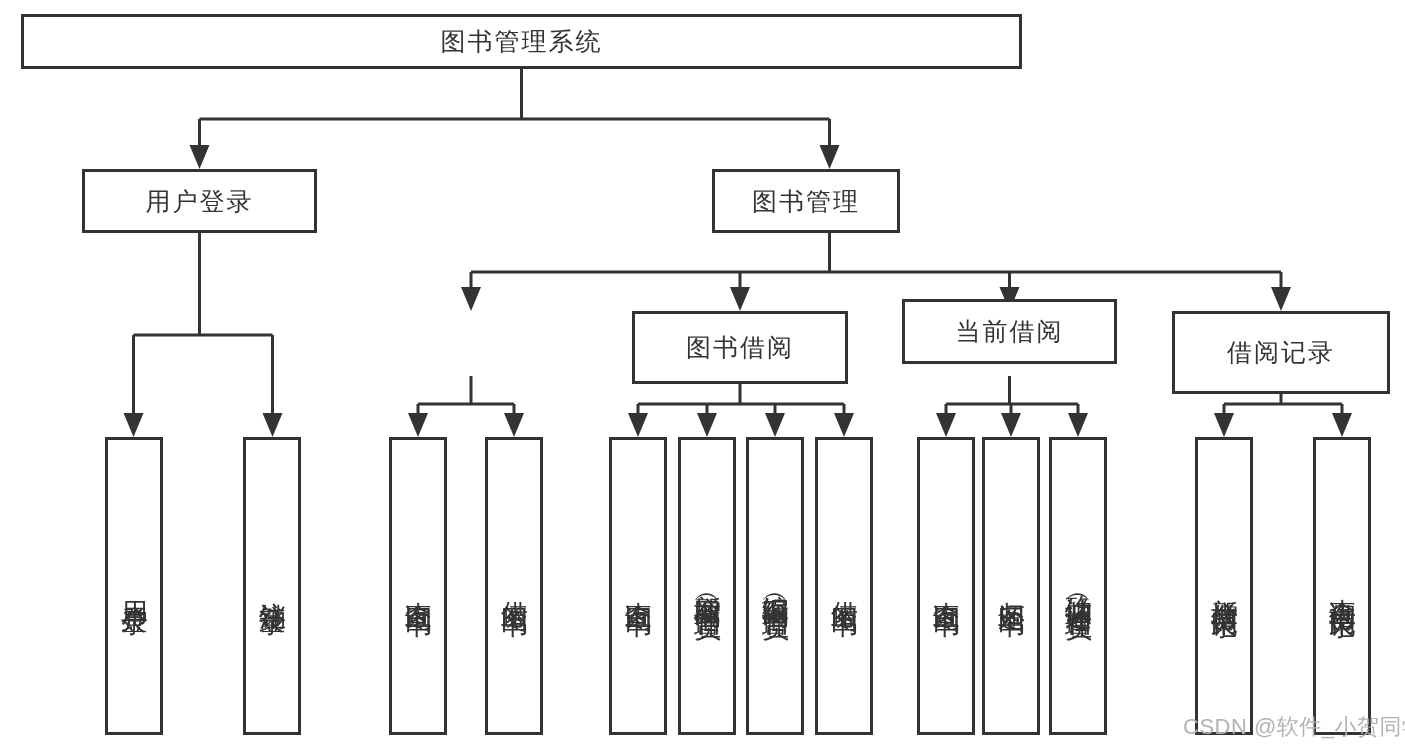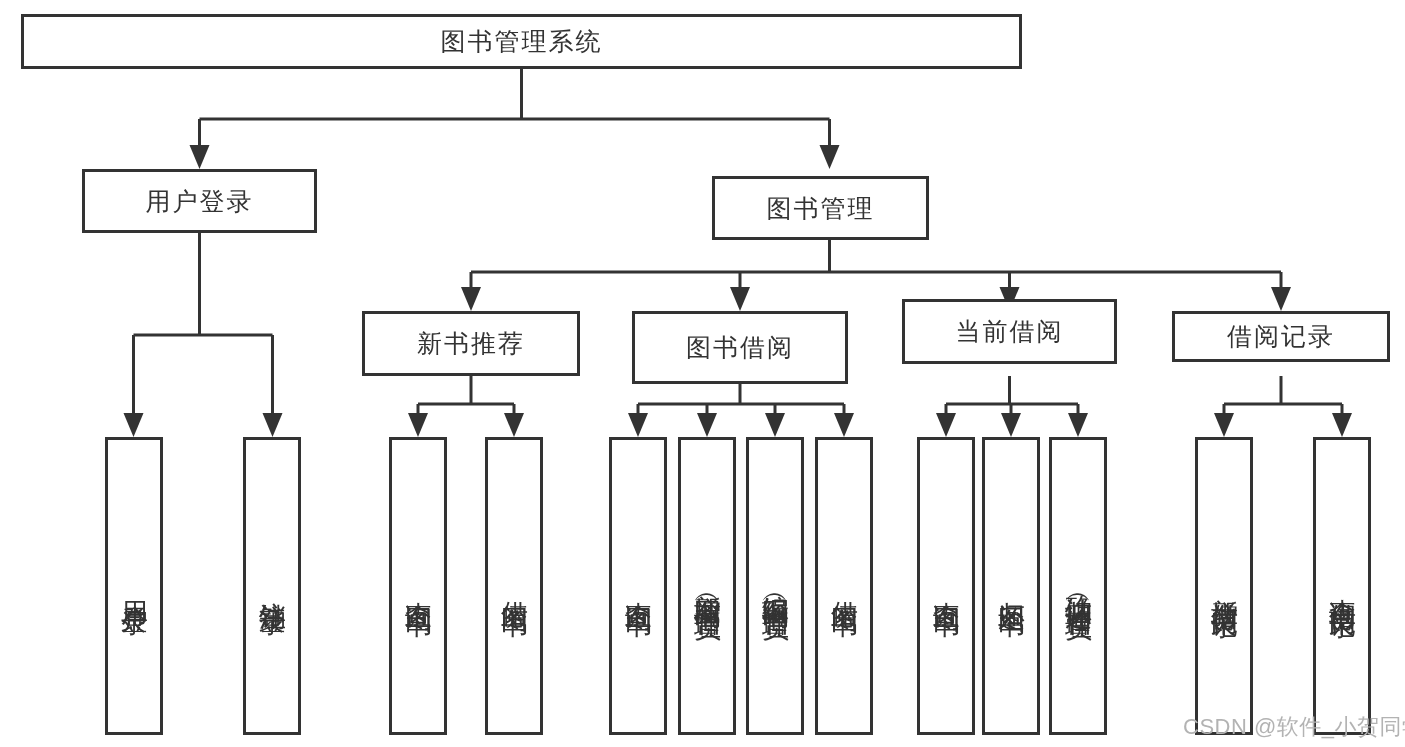--- a/index.html
+++ b/index.html
@@ -126,34 +126,31 @@
       <polygon points="1332,413 1352,413 1342,437" fill="#333333"></polygon>
     </svg>
 
   <div class="hbox" style="left:21px;top:14px;width:1001px;height:55px">
     <span>图书管理系统</span>
   </div>
 
   <div class="hbox" style="left:82px;top:169px;width:235px;height:64px">
     <span>用户登录</span>
   </div>
-  <div class="hbox" style="left:712px;top:176px;width:217px;height:64px">
+  <div class="hbox" style="left:712px;top:169px;width:188px;height:64px">
     <span>图书管理</span>
   </div>
 
-  <div class="hbox" style="left:362px;top:311px;width:218px;height:65px">
-    <span>新书推荐</span>
-  </div>
   <div class="hbox" style="left:632px;top:311px;width:216px;height:73px">
     <span>图书借阅</span>
   </div>
   <div class="hbox" style="left:902px;top:299px;width:215px;height:65px">
     <span>当前借阅</span>
   </div>
-  <div class="hbox" style="left:1172px;top:311px;width:218px;height:51px">
+  <div class="hbox" style="left:1172px;top:311px;width:218px;height:83px">
     <span>借阅记录</span>
   </div>
 
   <div class="vbox" style="left:105px">
     <span>用户登录</span>
   </div>
   <div class="vbox" style="left:243px">
     <span>注销登录</span>
   </div>
 

